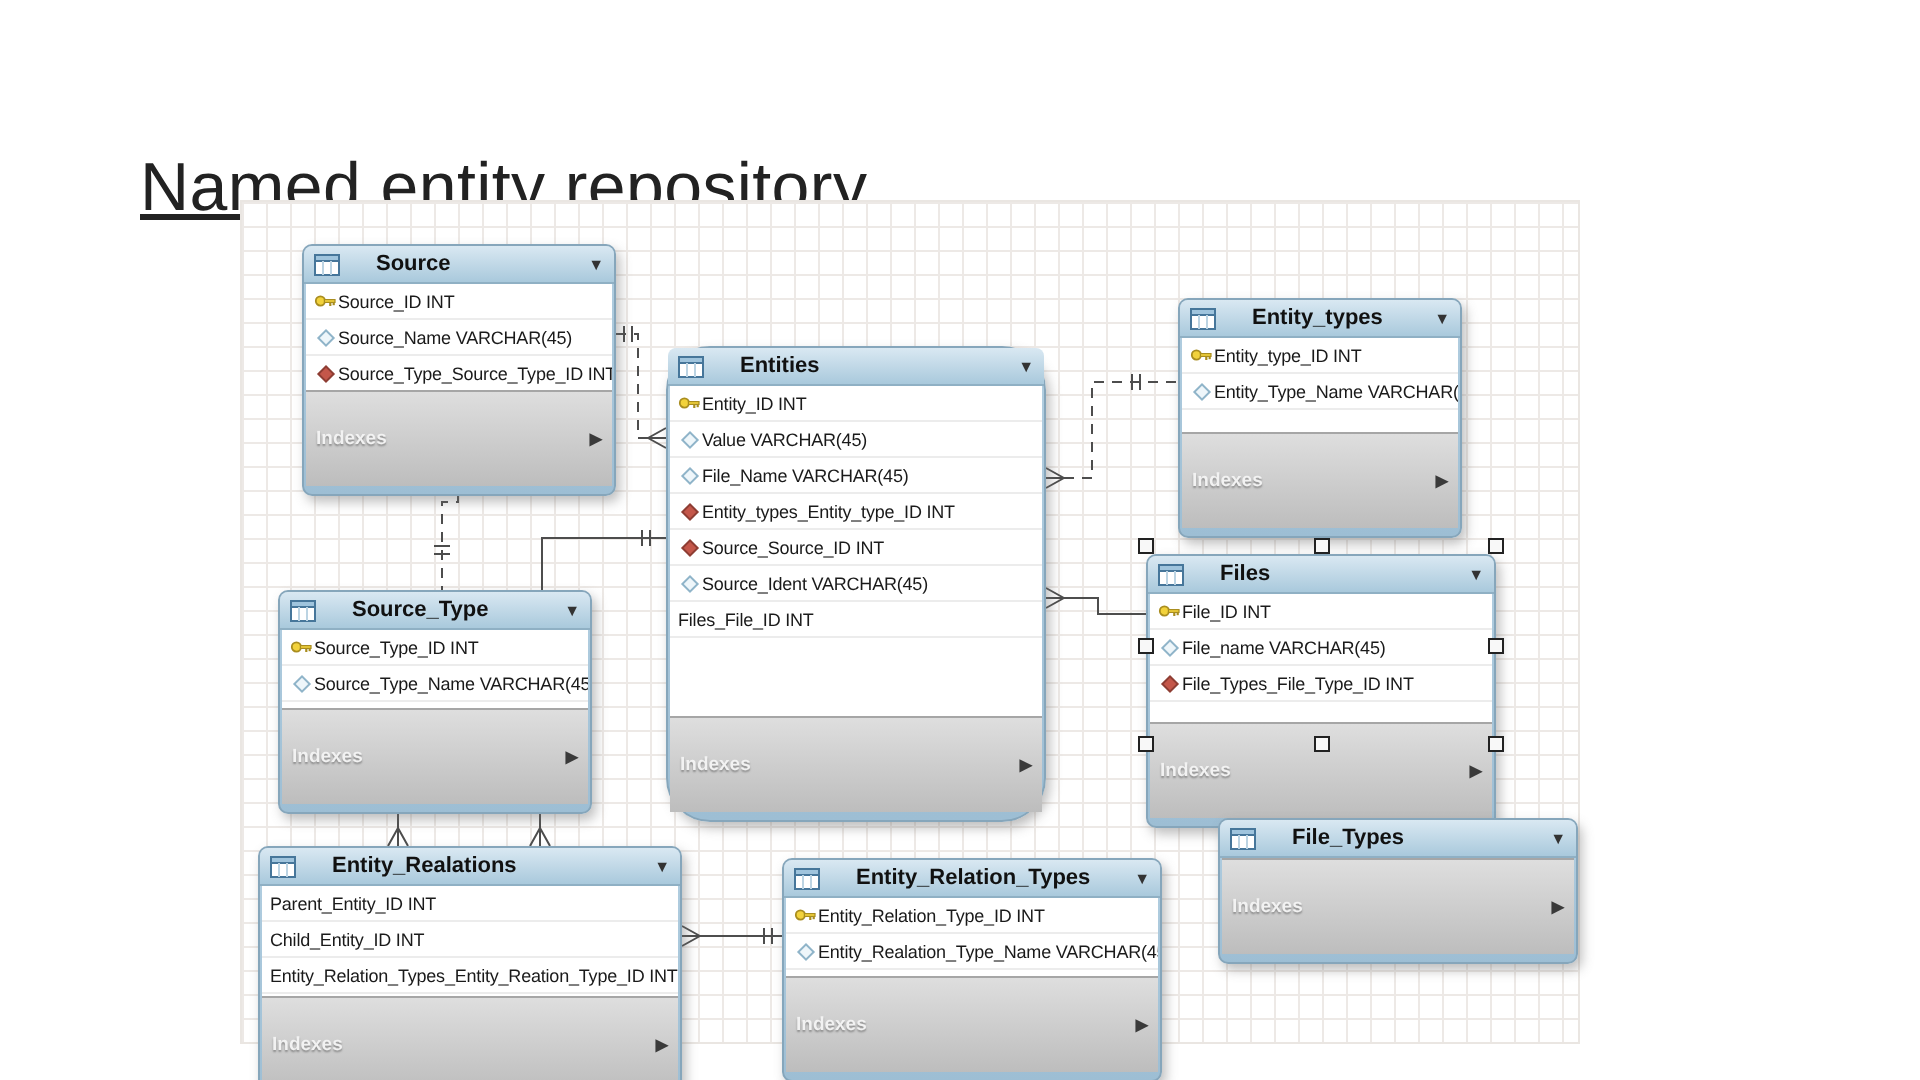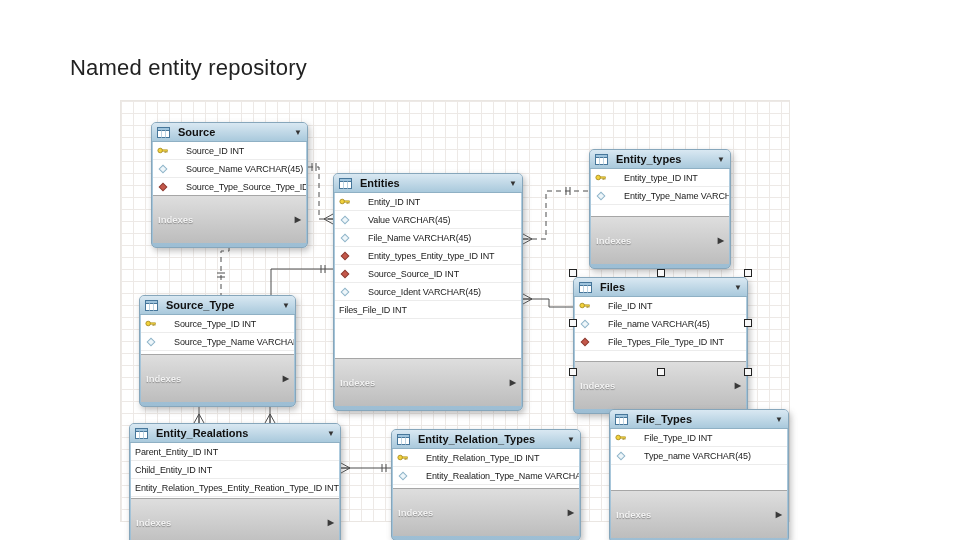--- a/index.html
+++ b/index.html
@@ -1,52 +1,52 @@
 <!DOCTYPE html>
 <html><head>
 <meta charset="utf-8">
 <style>
   html,body{margin:0;padding:0;}
   body{
     width:960px;height:540px;background:#ffffff;position:relative;overflow:hidden;
     font-family:"Liberation Sans",sans-serif;
   }
   .slide-title{
-    position:absolute;left:70px;top:40px;font-size:22px;color:#222;
-    font-family:"Liberation Sans",sans-serif;font-weight:400;letter-spacing:0.2px;
+    position:absolute;left:70px;top:52px;font-size:34px;color:#222;
+    font-family:"Liberation Sans",sans-serif;font-weight:400;letter-spacing:0.2px;text-decoration:underline;
   }
   .canvas{
     position:absolute;background-color:#ffffff;
     background-image:
       linear-gradient(#ede9e6 1px, transparent 1px),
       linear-gradient(90deg, #ede9e6 1px, transparent 1px);
     background-size:12px 12px;
     border:1px solid #eae6e2;
   }
   .wires{position:absolute;left:0;top:0;z-index:1;}
   .wires path{fill:none;stroke:#4d4d4d;stroke-width:1;}
   .wires path.dashed{stroke-dasharray:5 4;}
   .tbl{
     position:absolute;z-index:2;box-sizing:border-box;
     background:linear-gradient(#b3cfe1,#9dbed4);
     border:1px solid #86a6bb;border-radius:5px;
     box-shadow:2px 3px 6px rgba(110,110,110,.45);
     padding-bottom:4px;
   }
   .tbl-hd{
-    height:18px;display:flex;align-items:center;gap:8px;padding:0 5px;
+    height:18px;display:flex;align-items:center;gap:18px;padding:0 5px;
     font-size:11px;font-weight:bold;color:#111;
     background:linear-gradient(#d9e8f2,#a9c9dc);
     border-bottom:1px solid #8fb0c4;border-radius:4px 4px 0 0;white-space:nowrap;overflow:hidden;
   }
   .tbl-hd .nm{flex:1;overflow:hidden;}
   .hd-arrow{font-size:8px;color:#333;flex:none;}
   .tbl-body{background:#fff;margin:0 1px;}
   .row{
-    height:17px;display:flex;align-items:center;gap:18px;padding:0 4px;
+    height:17px;display:flex;align-items:center;gap:1px;padding:0 4px;
     font-size:9px;color:#1a1a1a;white-space:nowrap;overflow:hidden;
     border-bottom:1px solid #ececec;letter-spacing:-0.1px;
   }
   .row:last-child{border-bottom:none;}
   .row .ic{flex:none;display:inline-flex;width:11px;justify-content:center;}
   .spacer{background:#fff;margin:0 1px;}
   .tbl-ft{
     height:15px;margin:0 1px;display:flex;align-items:center;justify-content:space-between;
     padding:16px 5px;background:linear-gradient(#dedede,#bdbdbd);border-top:1px solid #a6a6a6;
     font-size:9.5px;font-weight:bold;color:#f2f2f2;text-shadow:0 1px 1px #8a8a8a;
@@ -139,21 +139,21 @@
             </svg>
           </span>
           <span>Source_Type_Source_Type_ID INT</span>
         </div>
       </div>
       <div class="tbl-ft">
         <span>Indexes</span>
         <span class="ft-arrow">▶</span>
       </div>
     </div>
-    <div class="tbl" style="left: 212px; top: 72px; width: 190px;">
+    <div class="tbl" style="left: 212px; top: 72px; width: 190px; border-radius: 22px;">
       <div class="tbl-hd">
         <svg width="13" height="11" viewBox="0 0 13 11">
           <rect x="0.5" y="0.5" width="12" height="10" fill="#ffffff" stroke="#46769a"></rect>
           <rect x="0.5" y="0.5" width="12" height="3" fill="#9fc4dd" stroke="#46769a"></rect>
           <line x1="4.5" y1="3.5" x2="4.5" y2="10.5" stroke="#bcd4e3"></line>
           <line x1="8.5" y1="3.5" x2="8.5" y2="10.5" stroke="#bcd4e3"></line>
         </svg>
         <span class="nm">Entities</span>
         <span class="hd-arrow">▼</span>
       </div>
@@ -410,42 +410,20 @@
     <div class="tbl" style="left: 488px; top: 308px; width: 180px;">
       <div class="tbl-hd">
         <svg width="13" height="11" viewBox="0 0 13 11">
           <rect x="0.5" y="0.5" width="12" height="10" fill="#ffffff" stroke="#46769a"></rect>
           <rect x="0.5" y="0.5" width="12" height="3" fill="#9fc4dd" stroke="#46769a"></rect>
           <line x1="4.5" y1="3.5" x2="4.5" y2="10.5" stroke="#bcd4e3"></line>
           <line x1="8.5" y1="3.5" x2="8.5" y2="10.5" stroke="#bcd4e3"></line>
         </svg>
         <span class="nm">File_Types</span>
         <span class="hd-arrow">▼</span>
-      </div>
-      <div class="tbl-body">
-        <div class="row">
-          <span class="ic">
-            <svg width="11" height="11" viewBox="0 0 11 11">
-              <circle cx="3.2" cy="5.5" r="2.3" fill="#f2d23c" stroke="#a98d1f" stroke-width="0.9"></circle>
-              <rect x="5.2" y="4.8" width="5.3" height="1.4" fill="#f2d23c" stroke="#a98d1f" stroke-width="0.6"></rect>
-              <rect x="7.6" y="6.2" width="1.1" height="1.8" fill="#a98d1f"></rect>
-              <rect x="9.3" y="6.2" width="1.1" height="1.4" fill="#a98d1f"></rect>
-            </svg>
-          </span>
-          <span>File_Type_ID INT</span>
-        </div>
-        <div class="row">
-          <span class="ic">
-            <svg width="10" height="10" viewBox="0 0 10 10">
-              <rect x="2.3" y="2.3" width="5.4" height="5.4" transform="rotate(45 5 5)" fill="#eef6fa" stroke="#8fb4c9" stroke-width="1"></rect>
-            </svg>
-          </span>
-          <span>Type_name VARCHAR(45)</span>
-        </div>
-        <div class="spacer" style="height: 25px;"></div>
       </div>
       <div class="tbl-ft">
         <span>Indexes</span>
         <span class="ft-arrow">▶</span>
       </div>
     </div>
     <div class="handle" style="left: 448px; top: 168px;"></div>
     <div class="handle" style="left: 535.5px; top: 168px;"></div>
     <div class="handle" style="left: 623px; top: 168px;"></div>
     <div class="handle" style="left: 448px; top: 217.5px;"></div>

